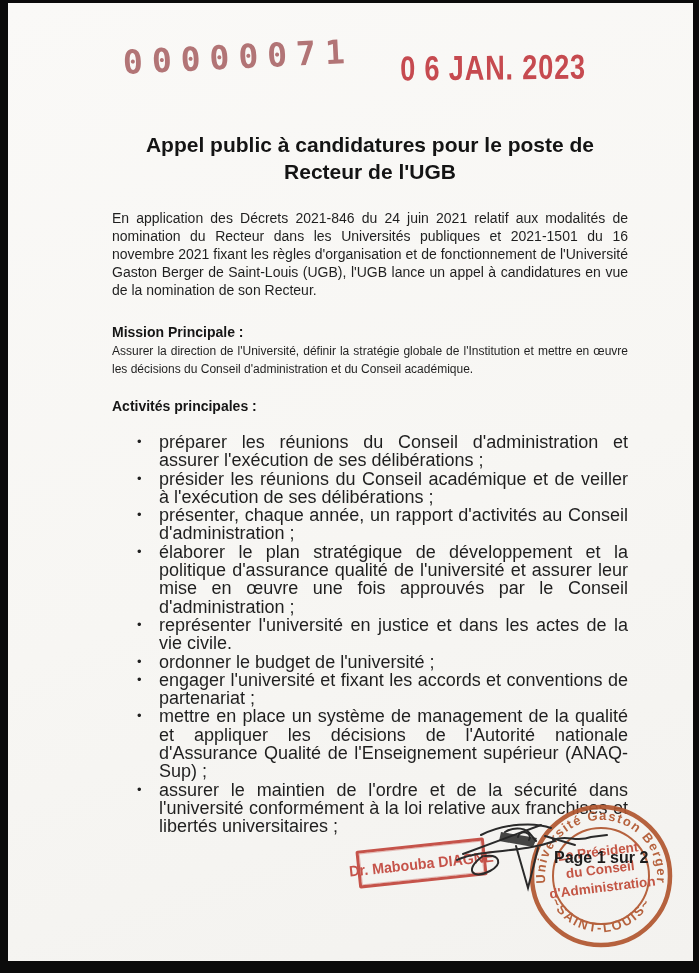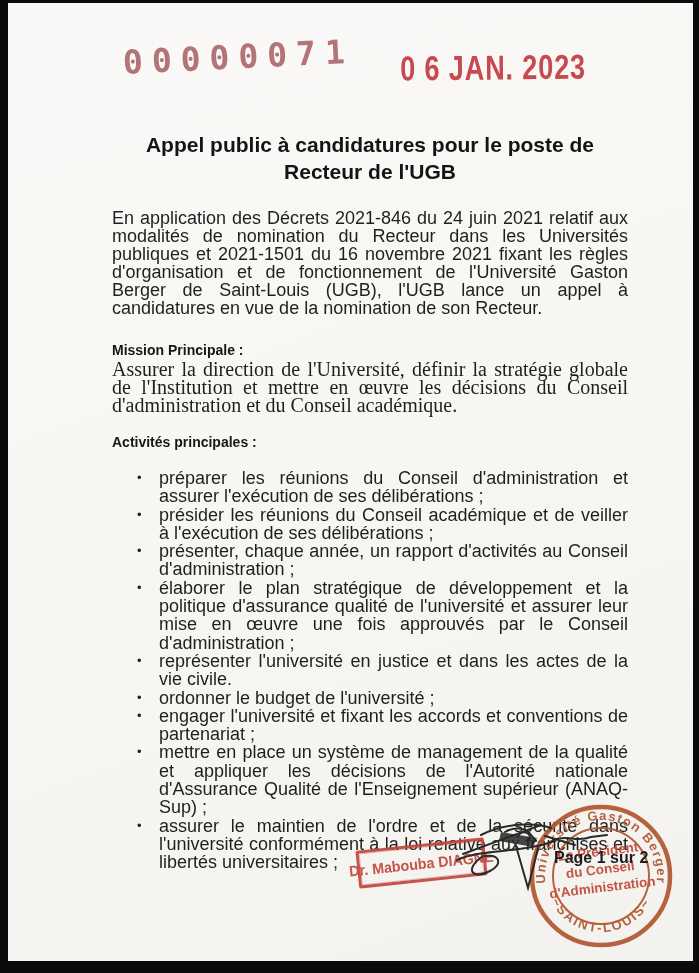--- a/index.html
+++ b/index.html
@@ -58,36 +58,35 @@
   }
   .doc-title {
     text-align: center;
     font-size: 21px;
     line-height: 27px;
     font-weight: bold;
     color: #141414;
   }
   .intro {
     margin-top: 24px;
-    font-size: 18px;
+    font-size: 14px;
     line-height: 18px;
     text-align: justify;
   }
   .section-heading {
     margin-top: 24px;
     font-size: 14px;
     line-height: 19px;
     font-weight: bold;
     color: #161616;
   }
   .section-text {
-    font-size: 20px;
+    font-size: 12px;
     line-height: 18px;
     text-align: justify;
-    font-family: Liberation Serif, serif;
   }
   .section-heading.second { margin-top: 19px; }
   ul.activities {
     margin-top: 17px;
     list-style: none;
   }
   ul.activities li {
     position: relative;
     padding-left: 47px;
     font-size: 18px;

